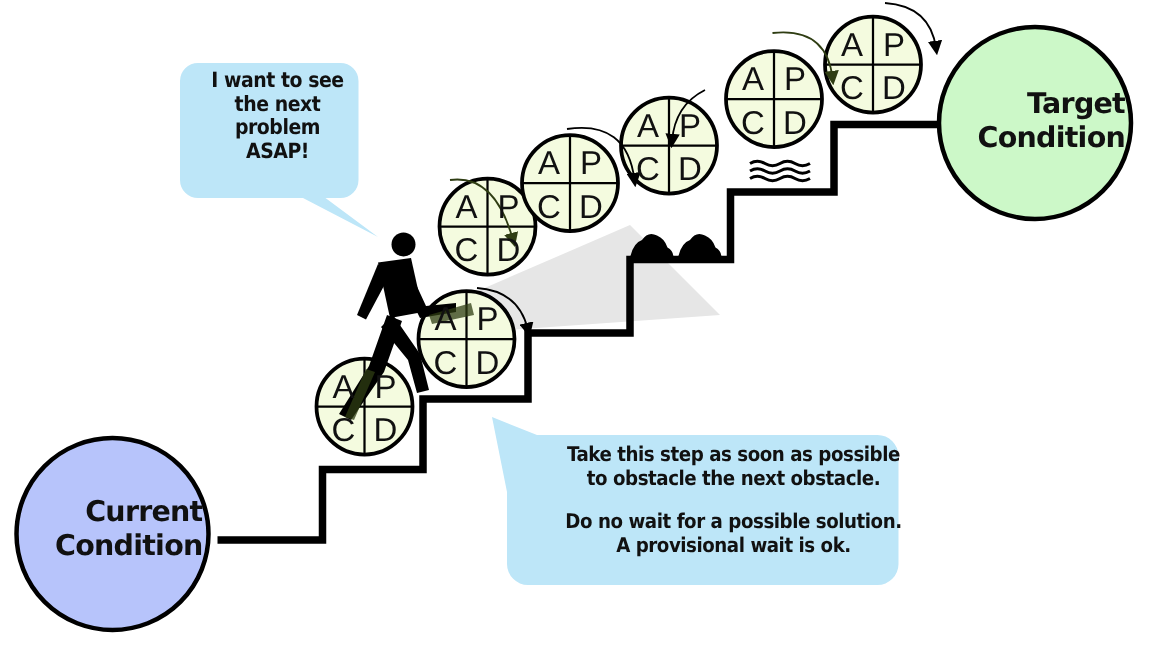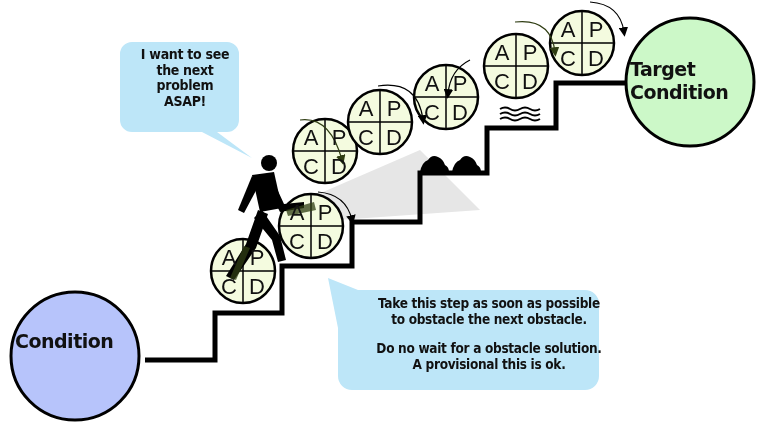--- a/index.html
+++ b/index.html
@@ -1,20 +1,20 @@
 <!DOCTYPE html>
 <html><head>
 <meta charset="utf-8">
 <style>
   html, body { margin: 0; padding: 0; background: #ffffff; }
   #stage { position: relative; width: 768px; height: 431px; overflow: hidden; background: #ffffff; font-family: "DejaVu Sans", sans-serif; }
   svg.canvas { position: absolute; left: 0; top: 0; }
   .pdca-letter { font-family: "Liberation Sans", sans-serif; fill: #111; }
   .bubble-text { position: absolute; font-family: "DejaVu Sans Condensed", "DejaVu Sans", sans-serif; font-weight: bold; color: #111; text-align: center; line-height: 1.15; letter-spacing: -0.3px; }
-  .circle-label { position: absolute; font-family: "DejaVu Sans", sans-serif; font-weight: bold; color: #111; text-align: left; line-height: 1.2; letter-spacing: -0.5px; }
+  .circle-label { position: absolute; font-family: "DejaVu Sans", sans-serif; font-weight: bold; color: #111; text-align: right; line-height: 1.2; letter-spacing: -0.5px; }
 </style>
 </head>
 <body>
 
 <div id="stage">
 
   <svg class="canvas" width="768" height="431" viewBox="0 0 768 431">
     <defs>
       <marker id="arrowhead" markerWidth="8" markerHeight="8" refX="4" refY="4" orient="auto">
         <path d="M0,0 L8,4 L0,8 z" fill="#000"></path>
@@ -150,36 +150,37 @@
 
         <text x="568" y="37">A</text>
         <text x="596" y="37">P</text>
         <text x="568" y="66">C</text>
         <text x="596" y="66">D</text>
       </g>
     </svg>
   </div>
 
   <div class="circle-label" style="left:15px; top:330px; width:120px; font-size:19px;">
+    <div>Current</div>
     <div>Condition</div>
   </div>
 
   <div class="circle-label" style="left:630px; top:58px; width:120px; font-size:19px;">
     <div>Target</div>
     <div>Condition</div>
   </div>
 
   <div class="bubble-text" style="left:122px; top:47px; width:126px; font-size:14px; line-height:1.12;">
     <div>I want to see</div>
     <div>the next</div>
     <div>problem</div>
     <div>ASAP!</div>
   </div>
 
   <div class="bubble-text" style="left:358px; top:296px; width:262px; font-size:13.5px;">
     <div>Take this step as soon as possible</div>
     <div>to obstacle the next obstacle.</div>
     <div style="height:14px"></div>
-    <div>Do no wait for a obstacle solution.</div>
-    <div>A provisional this is ok.</div>
+    <div>Do no wait for a possible solution.</div>
+    <div>A provisional wait is ok.</div>
   </div>
 
 </div>
 
 </body></html>

